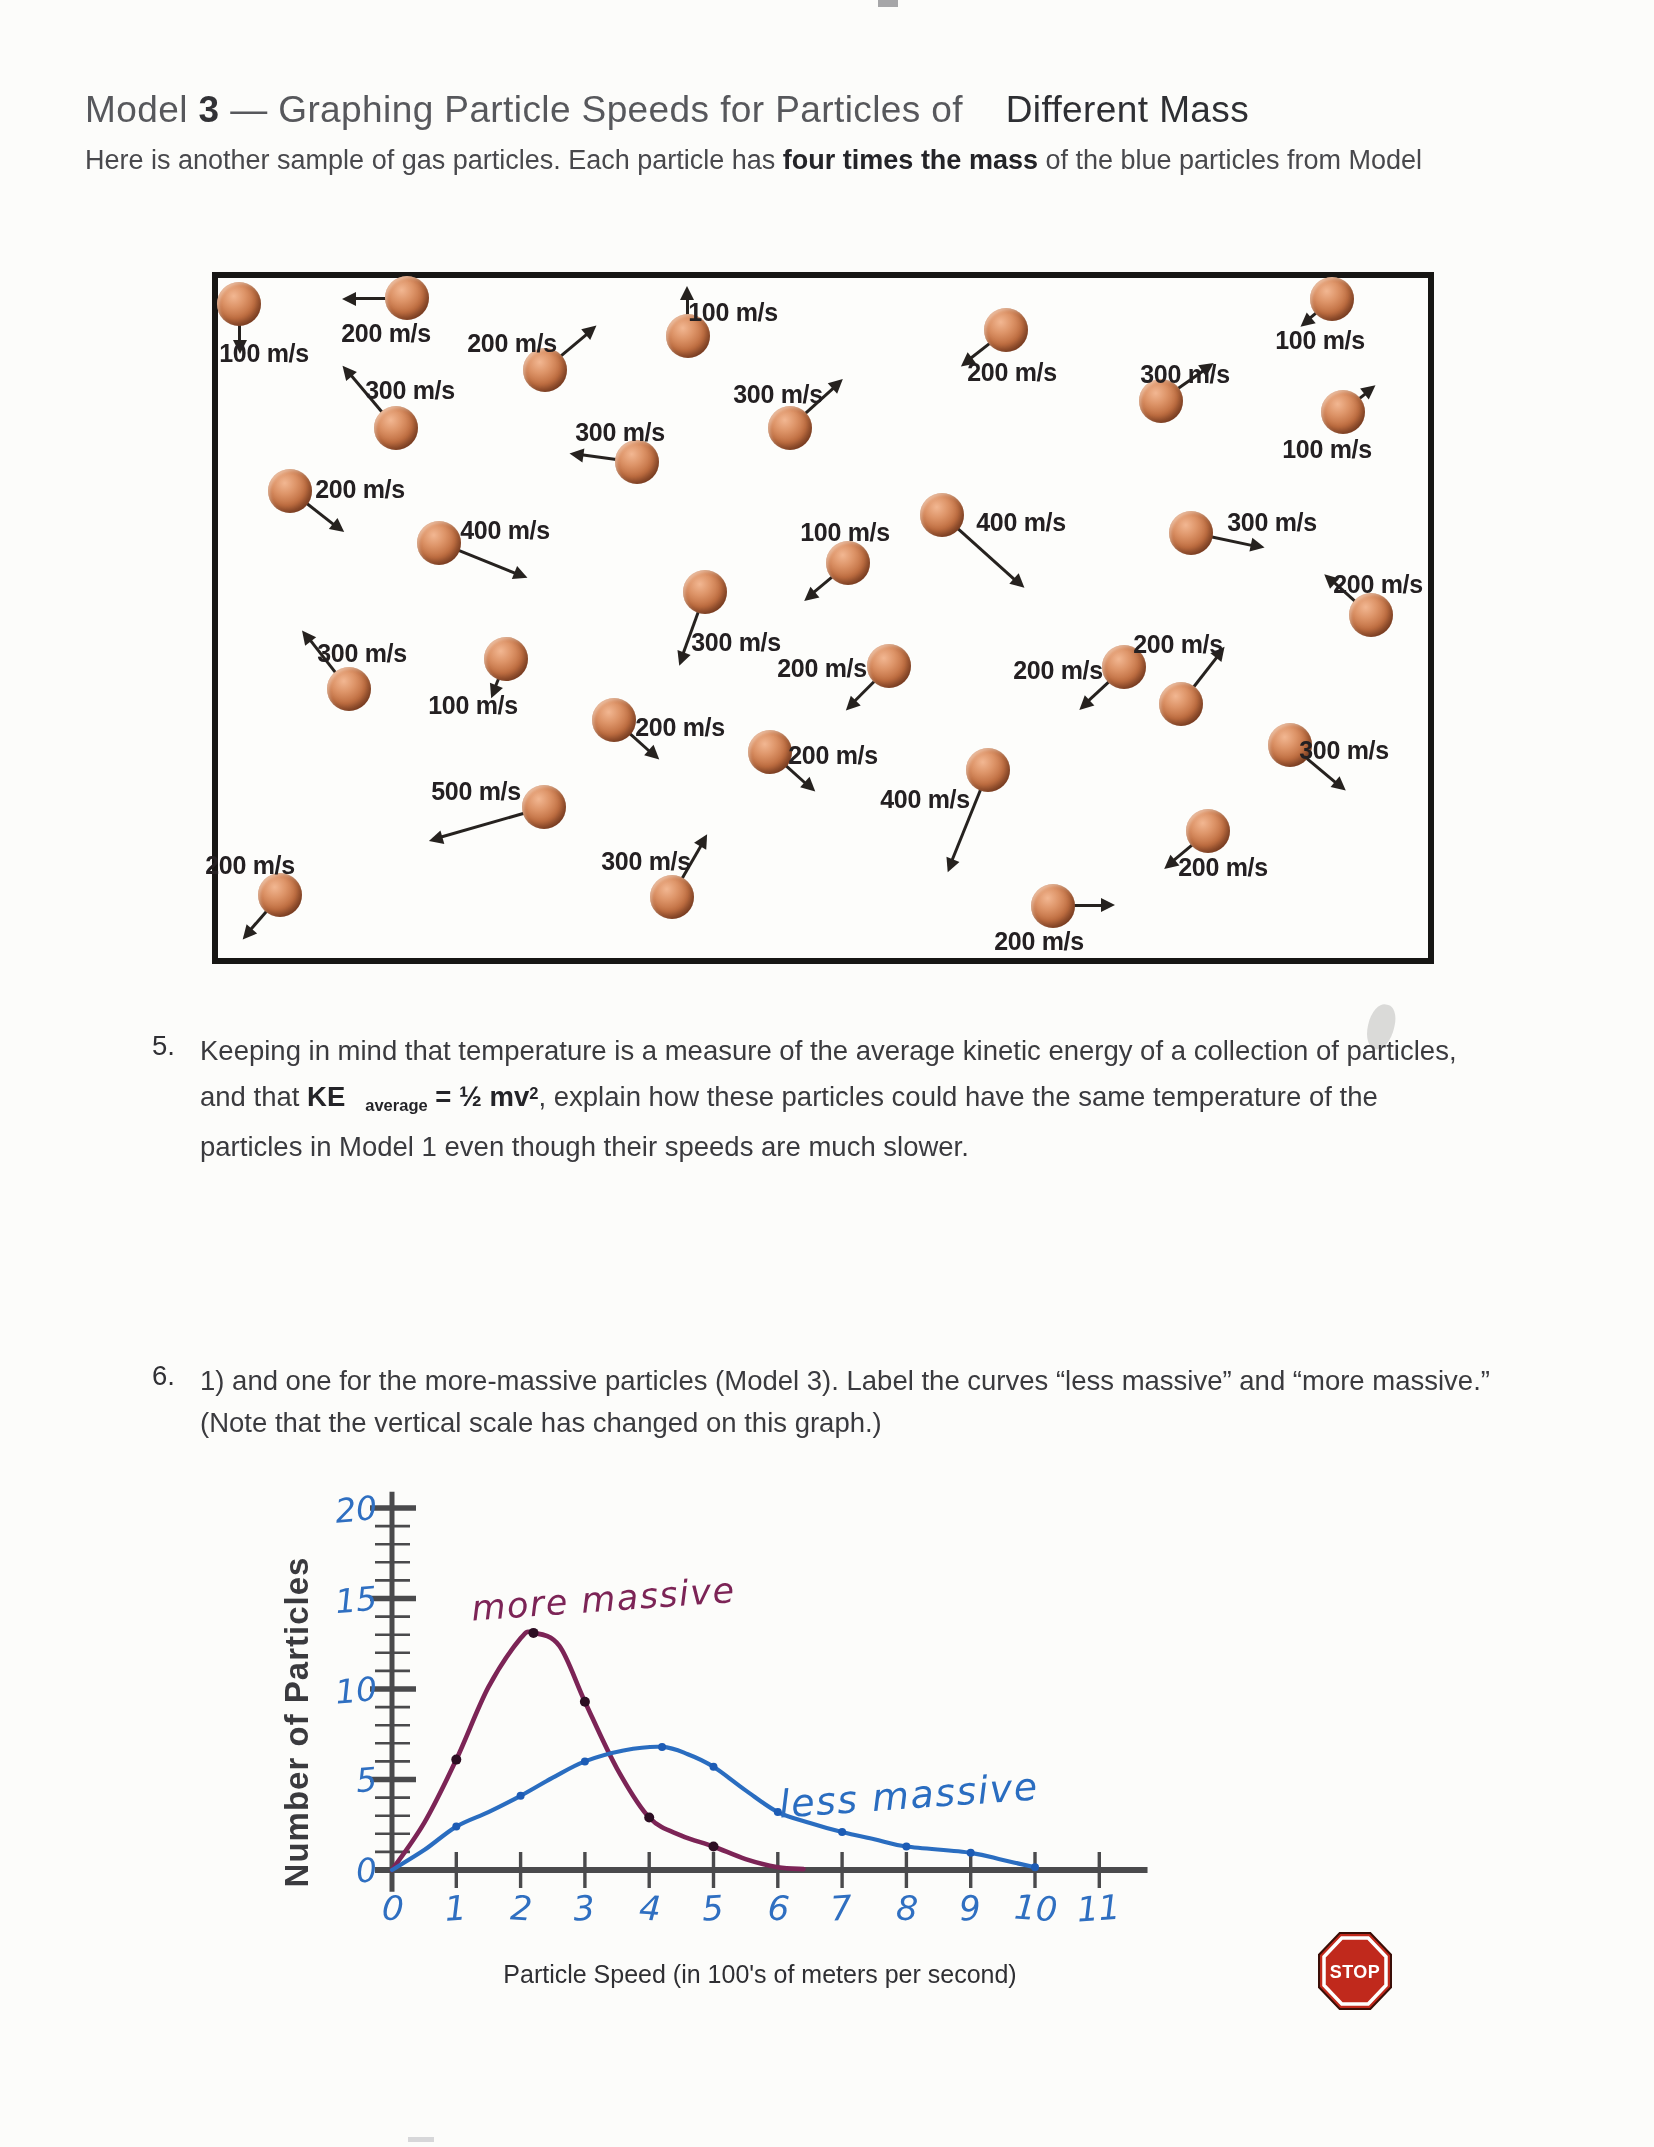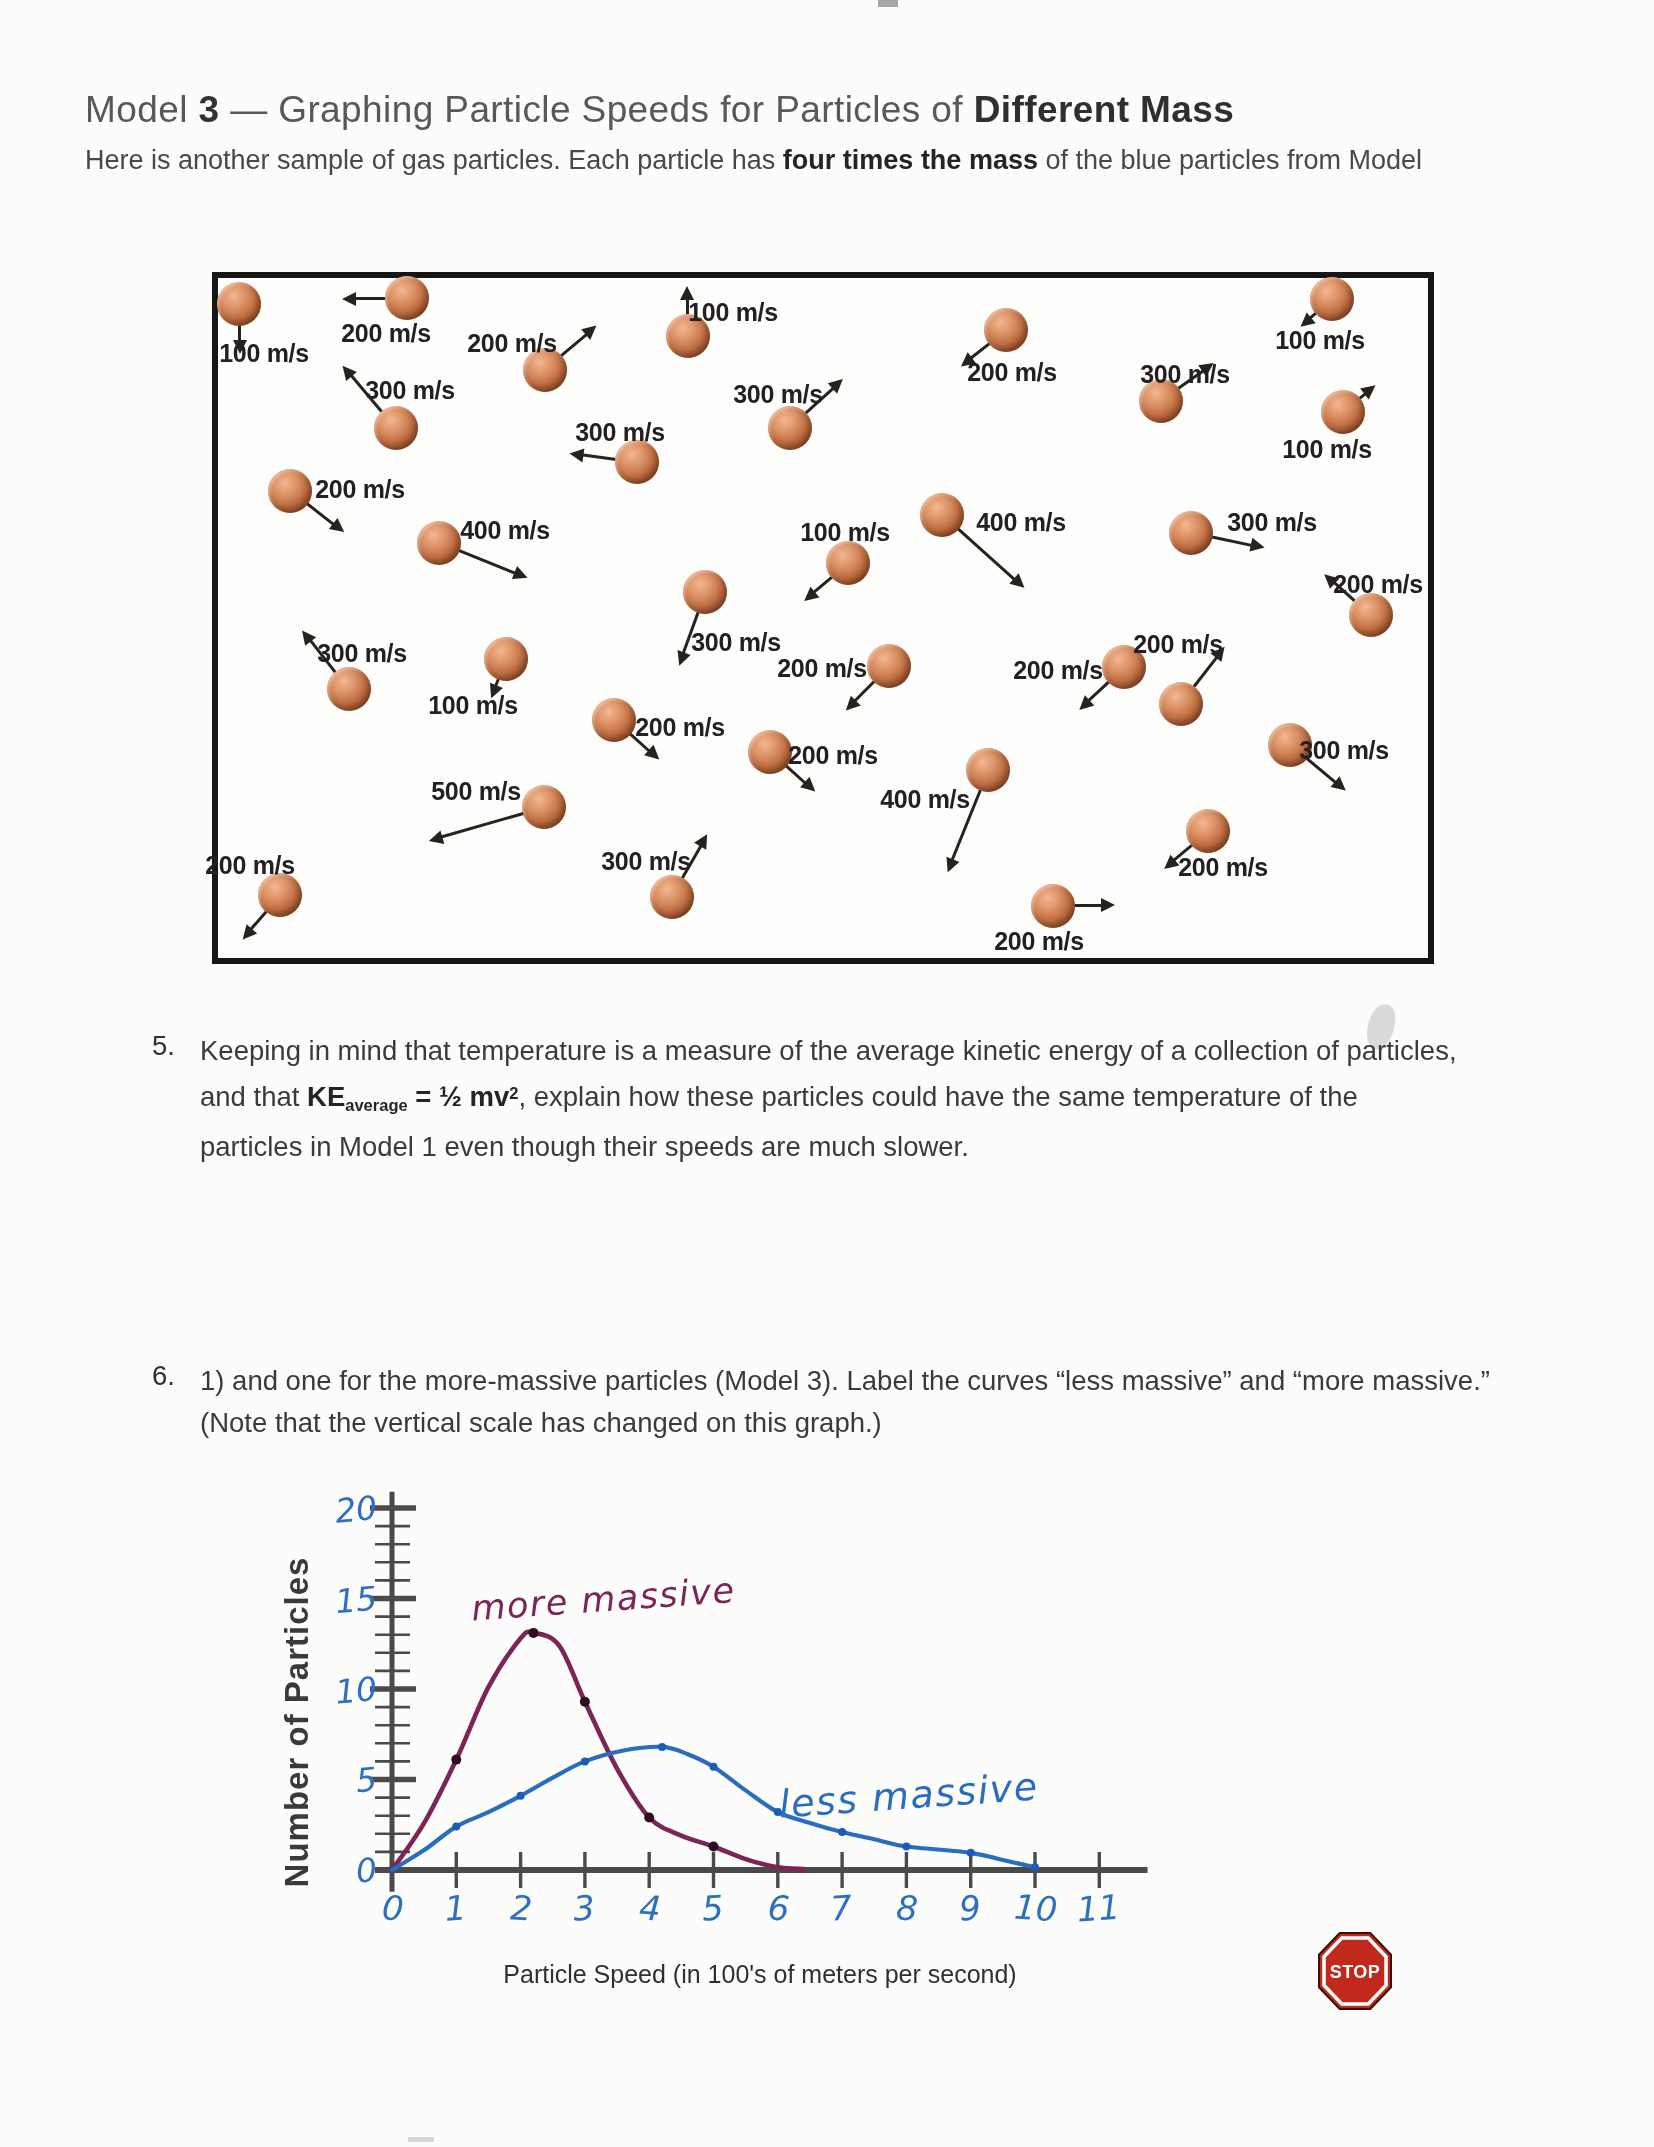--- a/index.html
+++ b/index.html
@@ -4,40 +4,40 @@
 <style>
   html,body{margin:0;padding:0;}
   body{
     width:1654px;height:2147px;position:relative;overflow:hidden;
     background:#fcfcfa;font-family:"Liberation Sans",sans-serif;color:#3f3f42;
   }
   .abs{position:absolute;}
   
   .title{left:85px;top:64px;font-size:37px;font-weight:400;color:#57585c;letter-spacing:.4px;white-space:nowrap;}
   .title .num{color:#323236;font-weight:700;}
-  .title .tbold{color:#2e2f33;font-weight:700;}
+  .title .tbold{color:#2e2f33;font-weight:400;margin-left:32px;}
   
   .intro{left:85px;top:126px;width:1485px;font-size:27px;line-height:45px;color:#48484c;margin-top:12px;}
   .intro .line{display:block;}
   .btext{font-weight:700;color:#242428;}
   
   .pbox{left:212px;top:272px;width:1222px;height:692px;border:6px solid #171614;box-sizing:border-box;background:#fdfdfb;}
   .particle{position:absolute;width:44px;height:44px;border-radius:50%;
     background:radial-gradient(circle at 38% 32%, #f2b792 0%, #dd9468 28%, #c06f42 55%, #8e4829 82%, #6f341e 100%);
     box-shadow:inset -3px -3px 6px rgba(55,22,8,.35), inset 2px 2px 3px rgba(255,235,220,.5);}
   .arrow{position:absolute;width:0;height:0;transform-origin:0 0;}
   .shaft{position:absolute;left:19px;top:-1.6px;height:0;border-top:3.2px solid #26221f;}
   .ahead{position:absolute;top:-8px;width:0;height:0;border-top:7px solid transparent;border-bottom:7px solid transparent;border-left:14px solid #26221f;}
   .plabel{position:absolute;transform:translate(-50%,-50%);font-size:25px;font-weight:600;color:#242022;letter-spacing:-.3px;white-space:nowrap;}
   .smudge{left:1150px;top:726px;width:26px;height:46px;background:#c3c3c1;opacity:.6;border-radius:50% 40% 55% 45%;transform:rotate(12deg);}
   
   .qnum{font-size:27.5px;color:#303034;font-weight:400;}
   .qtext{font-size:27.5px;line-height:42px;color:#3a3a3e;}
   .qtext .line{display:block;}
-  .qtext sub{font-size:.6em;vertical-align:-.3em;}
+  .qtext sub{font-size:.6em;vertical-align:-.3em;margin-left:20px;}
   .qtext sup{font-size:.6em;vertical-align:.45em;}
   #q5num{left:152px;top:1030px;} #q5text{left:200px;top:1030px;width:1430px;}
   #q6num{left:152px;top:1360px;} #q6text{left:200px;top:1360px;width:1440px;}
   
   #graph-svg{left:240px;top:1460px;}
   .ylabel{left:297px;top:1722px;transform:translate(-50%,-50%) rotate(-90deg);font-size:33px;font-weight:700;color:#3a3a3e;letter-spacing:1px;white-space:nowrap;}
   .xlabel{left:420px;top:1960px;width:680px;text-align:center;font-size:25px;color:#2f2f33;font-weight:400;letter-spacing:0px;}
   
   .top-artifact{left:878px;top:0;width:20px;height:7px;background:#909094;opacity:.8;}
   .bottom-artifact{left:408px;top:2137px;width:26px;height:5px;background:#c8c8ca;opacity:.7;}

